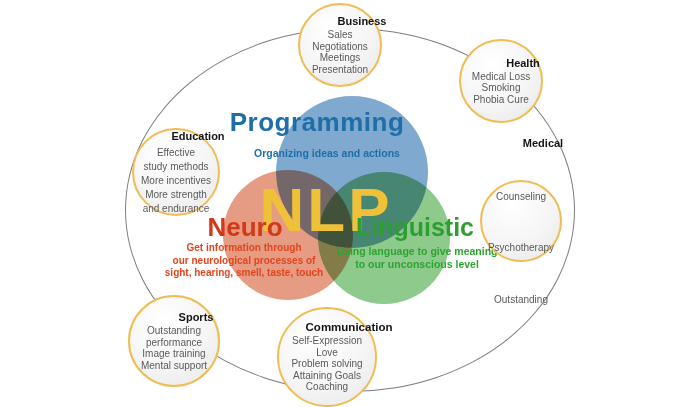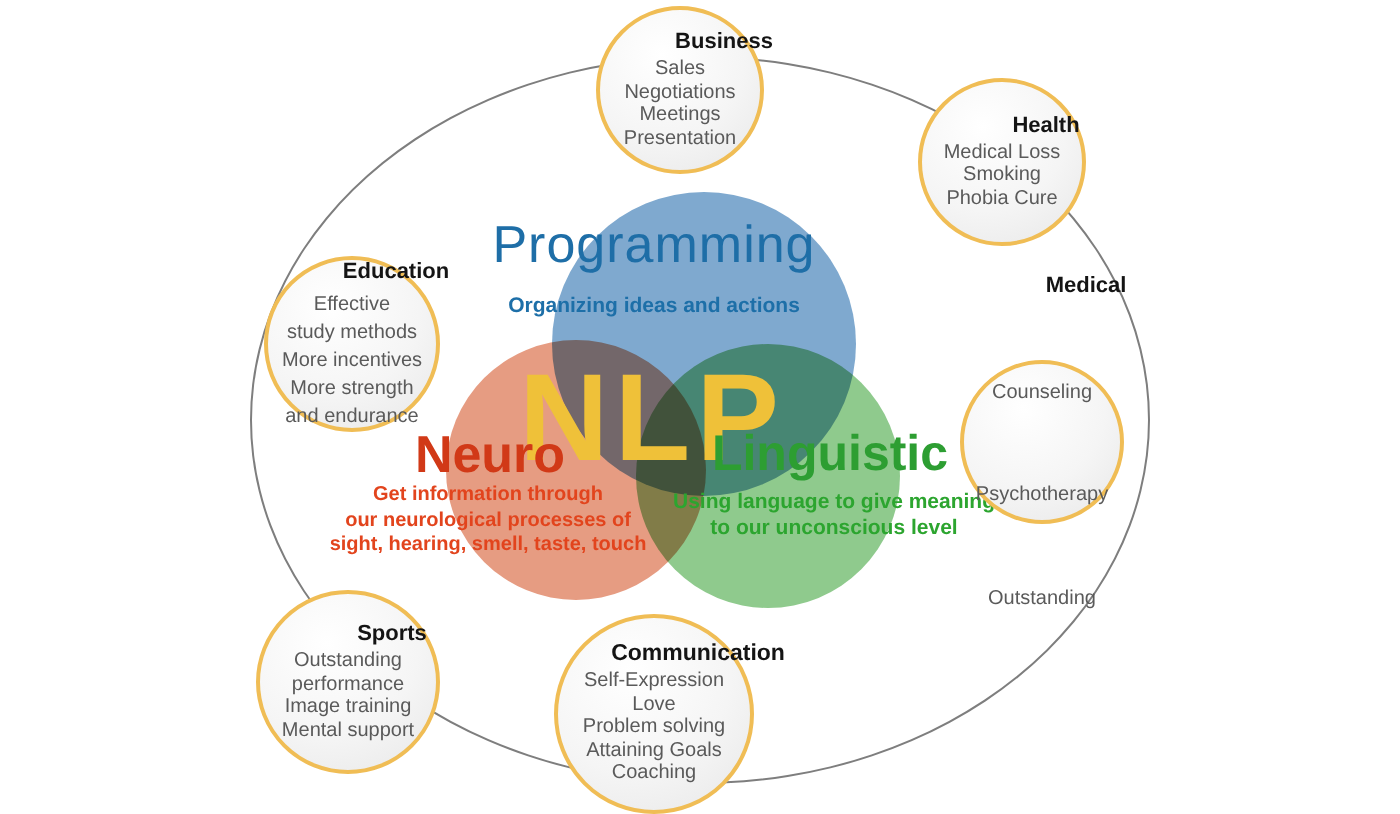--- a/index.html
+++ b/index.html
@@ -12,21 +12,21 @@
     position:absolute;left:125px;top:28px;width:450px;height:364px;
     border:1.5px solid #7e7e7e;border-radius:50%;z-index:1;box-sizing:border-box;
   }
   
   .venn{position:absolute;border-radius:50%;mix-blend-mode:multiply;z-index:2;}
   .venn-blue{left:276px;top:96px;width:152px;height:152px;background:#7fa9cf;}
   .venn-red{left:223px;top:170px;width:130px;height:130px;background:#e69c82;}
   .venn-green{left:318px;top:172px;width:132px;height:132px;background:#8fca8d;}
   
   .vlbl{position:absolute;z-index:4;text-align:center;white-space:nowrap;}
-  .lbl-programming{left:177px;top:107px;width:300px;font-size:26px;font-weight:400;color:#1e6ea7;letter-spacing:0.5px;}
+  .lbl-programming{left:167px;top:107px;width:300px;font-size:26px;font-weight:700;color:#1e6ea7;letter-spacing:0.5px;}
   .desc-programming{left:227px;top:147px;width:200px;font-size:10.5px;font-weight:bold;color:#1d6fa8;text-align:center;}
   .lbl-nlp{left:246px;top:174px;width:160px;font-size:62px;font-weight:bold;color:#efc139;letter-spacing:3px;}
   .lbl-neuro{left:145px;top:212px;width:200px;font-size:26px;font-weight:600;color:#d13917;}
   .desc-neuro{left:144px;top:242px;width:200px;font-size:10px;font-weight:bold;color:#e2441d;line-height:12.5px;}
   .lbl-linguistic{left:315px;top:213px;width:200px;font-size:25px;font-weight:600;color:#2d9e32;}
   .desc-linguistic{left:317px;top:245px;width:200px;font-size:10.5px;font-weight:bold;color:#2ca52f;line-height:12.5px;}
   
   .sat{
     position:absolute;border-radius:50%;z-index:5;box-sizing:border-box;
     border:2px solid #f0bd55;

